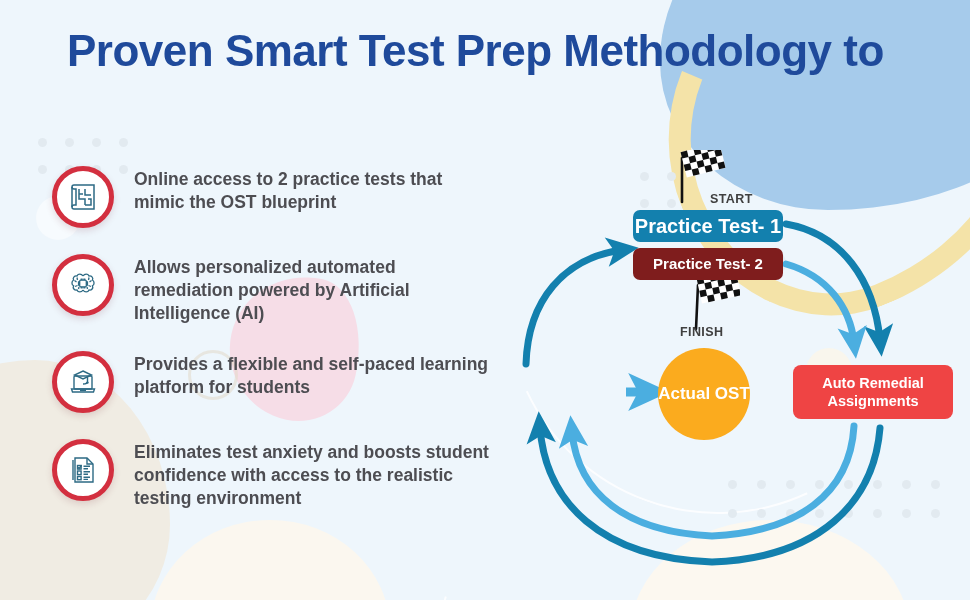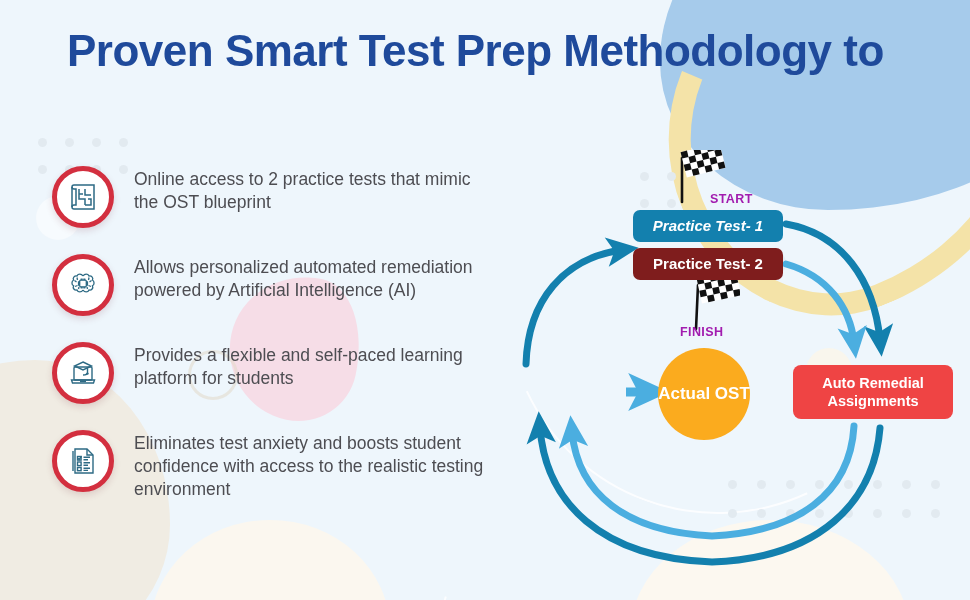--- a/index.html
+++ b/index.html
@@ -134,21 +134,21 @@
     border: 5px solid #d32f3f;
     box-sizing: border-box;
     display: flex;
     align-items: center;
     justify-content: center;
     box-shadow: 0 3px 7px rgba(120,40,50,0.16);
   }
   .feature-icon svg { display: block; }
   .feature-text {
     font-size: 17.5px;
-    font-weight: 400;
+    font-weight: 700;
     color: #4d4d52;
     line-height: 1.32;
     padding-top: 2px;
   }
 
   
   .diagram { position: absolute; left: 450px; top: 150px; width: 520px; height: 440px; }
   .diagram svg.arcs { position: absolute; left: 0; top: 0; }
 
   .node {
@@ -157,21 +157,21 @@
     display: flex;
     align-items: center;
     justify-content: center;
     text-align: center;
     color: #ffffff;
     font-weight: 700;
     line-height: 1.25;
   }
   .node-pt1 {
     left: 183px; top: 60px; width: 150px; height: 32px;
-    background: #1380ae; border-radius: 7px; font-size: 15px; font-style: italic;
+    background: #1380ae; border-radius: 7px; font-size: 20px;
   }
   .node-pt2 {
     left: 183px; top: 98px; width: 150px; height: 32px;
     background: #7f1d1d; border-radius: 7px; font-size: 15px;
   }
   .node-complete {
     left: 16px; top: 215px; width: 155px; height: 54px;
     background: #ee2737; border-radius: 8px; font-size: 14.5px; padding: 0 6px;
   }
   .node-auto {
@@ -183,21 +183,21 @@
     background: #fbab1e; border-radius: 50%; font-size: 17px; line-height: 1.2;
   }
 
   .flag { position: absolute; }
   .flag-start  { left: 218px; top: 0px; }
   .flag-finish { left: 232px; top: 125px; }
   .flag-label {
     position: absolute;
     font-size: 12.5px;
     font-weight: 700;
-    color: #a21caf;
+    color: #404040;
     letter-spacing: 0.4px;
   }
   .label-start  { left: 260px; top: 42px; }
   .label-finish { left: 230px; top: 175px; }
 </style>
 </head>
 <body>
 
 <div id="stage">
 

